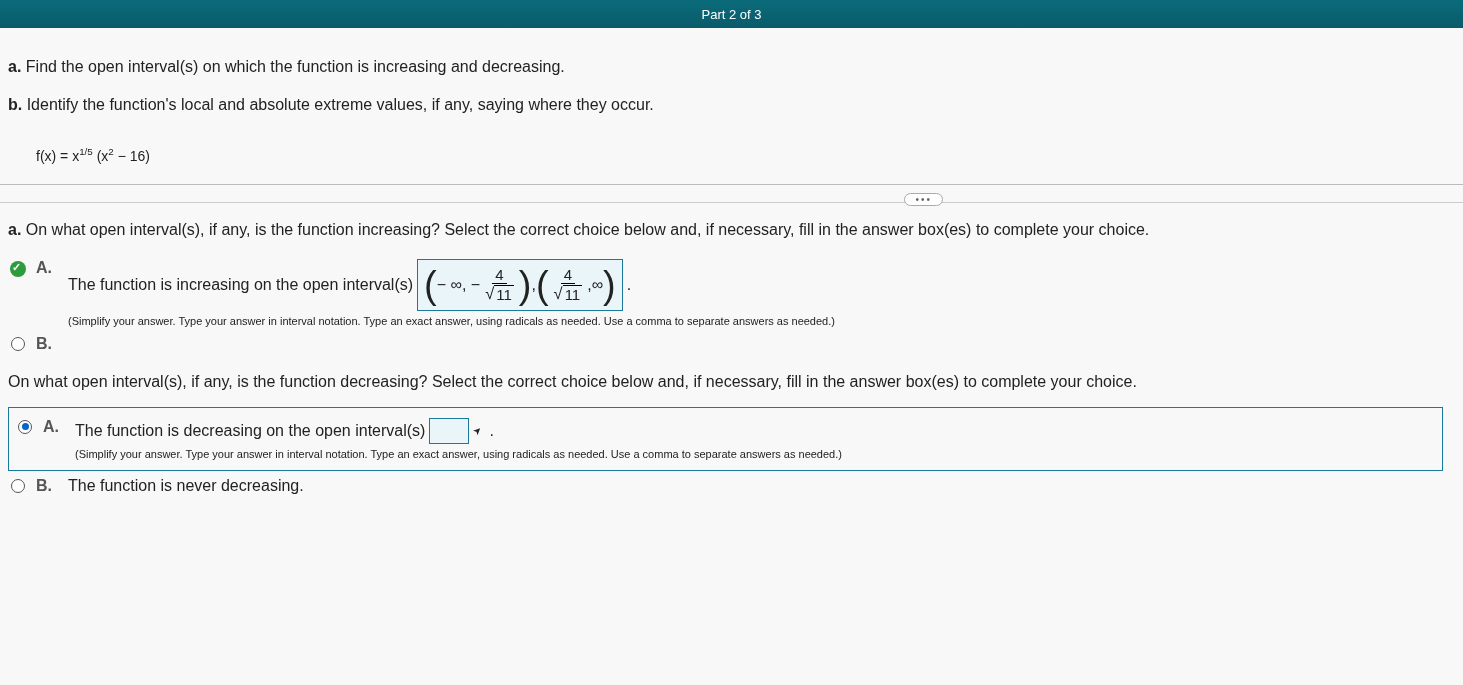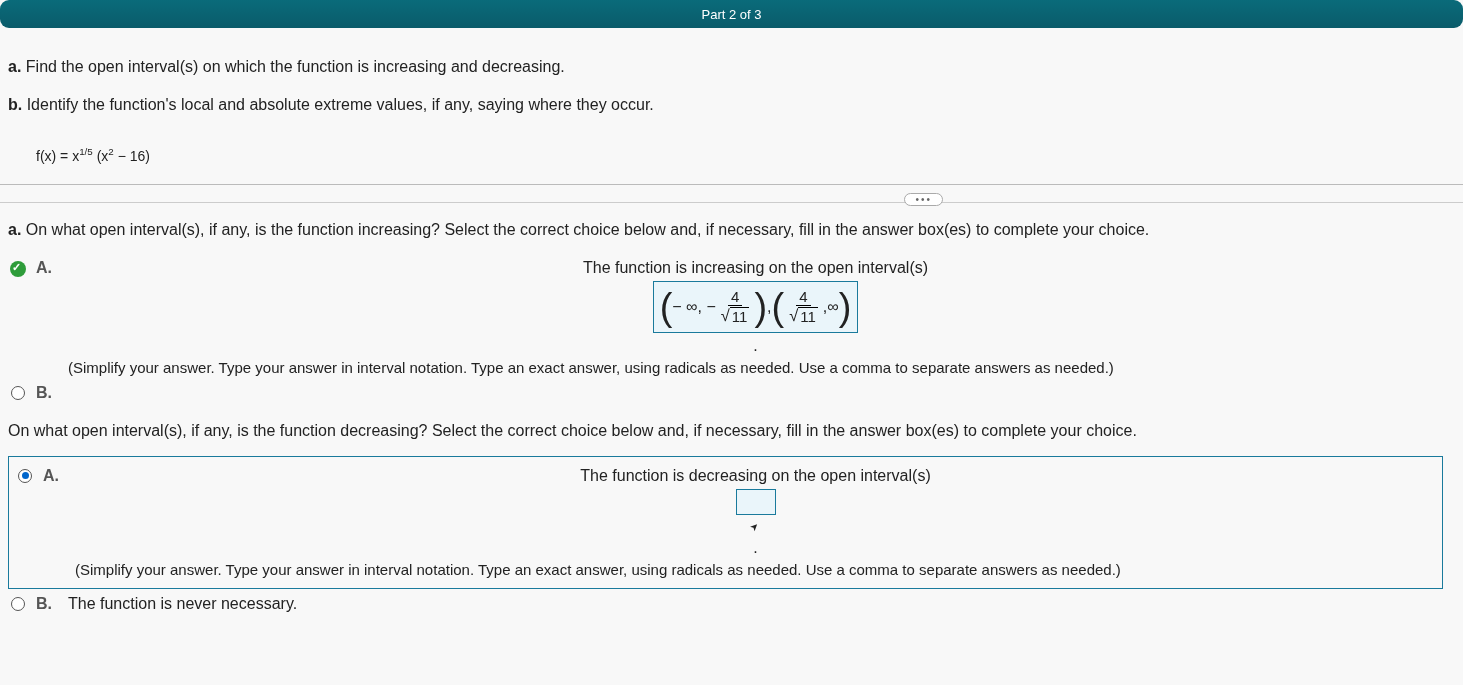--- a/index.html
+++ b/index.html
@@ -11,21 +11,20 @@
     width: 1463px;
   }
   .header-bar {
     background: linear-gradient(#0a6b7a, #0a5b6a);
     color: #fff;
     height: 28px;
     display: flex;
     align-items: center;
     justify-content: center;
     font-size: 13px;
-    border-radius: 9px;
   }
   .problem-statement {
     padding: 10px 8px 14px 8px;
     border-bottom: 1px solid #bbb;
   }
   .line { margin: 20px 0; }
   .formula {
     padding: 12px 0 6px 28px;
     font-size: 14px;
   }
@@ -103,38 +102,37 @@
     color: #555;
   }
   .choice-body {
     flex: 1;
   }
   .choice-text {
     display: flex;
     align-items: center;
     flex-wrap: wrap;
     gap: 4px;
-    flex-direction: column;
   }
   .answer-box {
     display: inline-flex;
     align-items: center;
     border: 1px solid #1a7a9c;
     background: #eaf5fa;
     padding: 2px 6px;
     height: 52px;
     min-width: 40px;
   }
   .answer-box.empty {
     width: 30px;
     height: 26px;
     padding: 0;
   }
   .help-text {
-    font-size: 15px;
+    font-size: 11px;
     color: #222;
     margin-top: 4px;
     padding-left: 0;
   }
   .math-frac {
     display: inline-flex;
     flex-direction: column;
     align-items: center;
     vertical-align: middle;
     margin: 0 2px;
@@ -274,16 +272,16 @@
       </div>
     </div>
   </div>
 
   <div class="choice-row">
     <div class="radio-col">
         <span class="radio"></span>
       </div>
     <div class="letter-col">B.</div>
     <div class="choice-body">
-      <span>The function is never necessary.</span>
+      <span>The function is never decreasing.</span>
     </div>
   </div>
 </div>
 
 </body></html>

